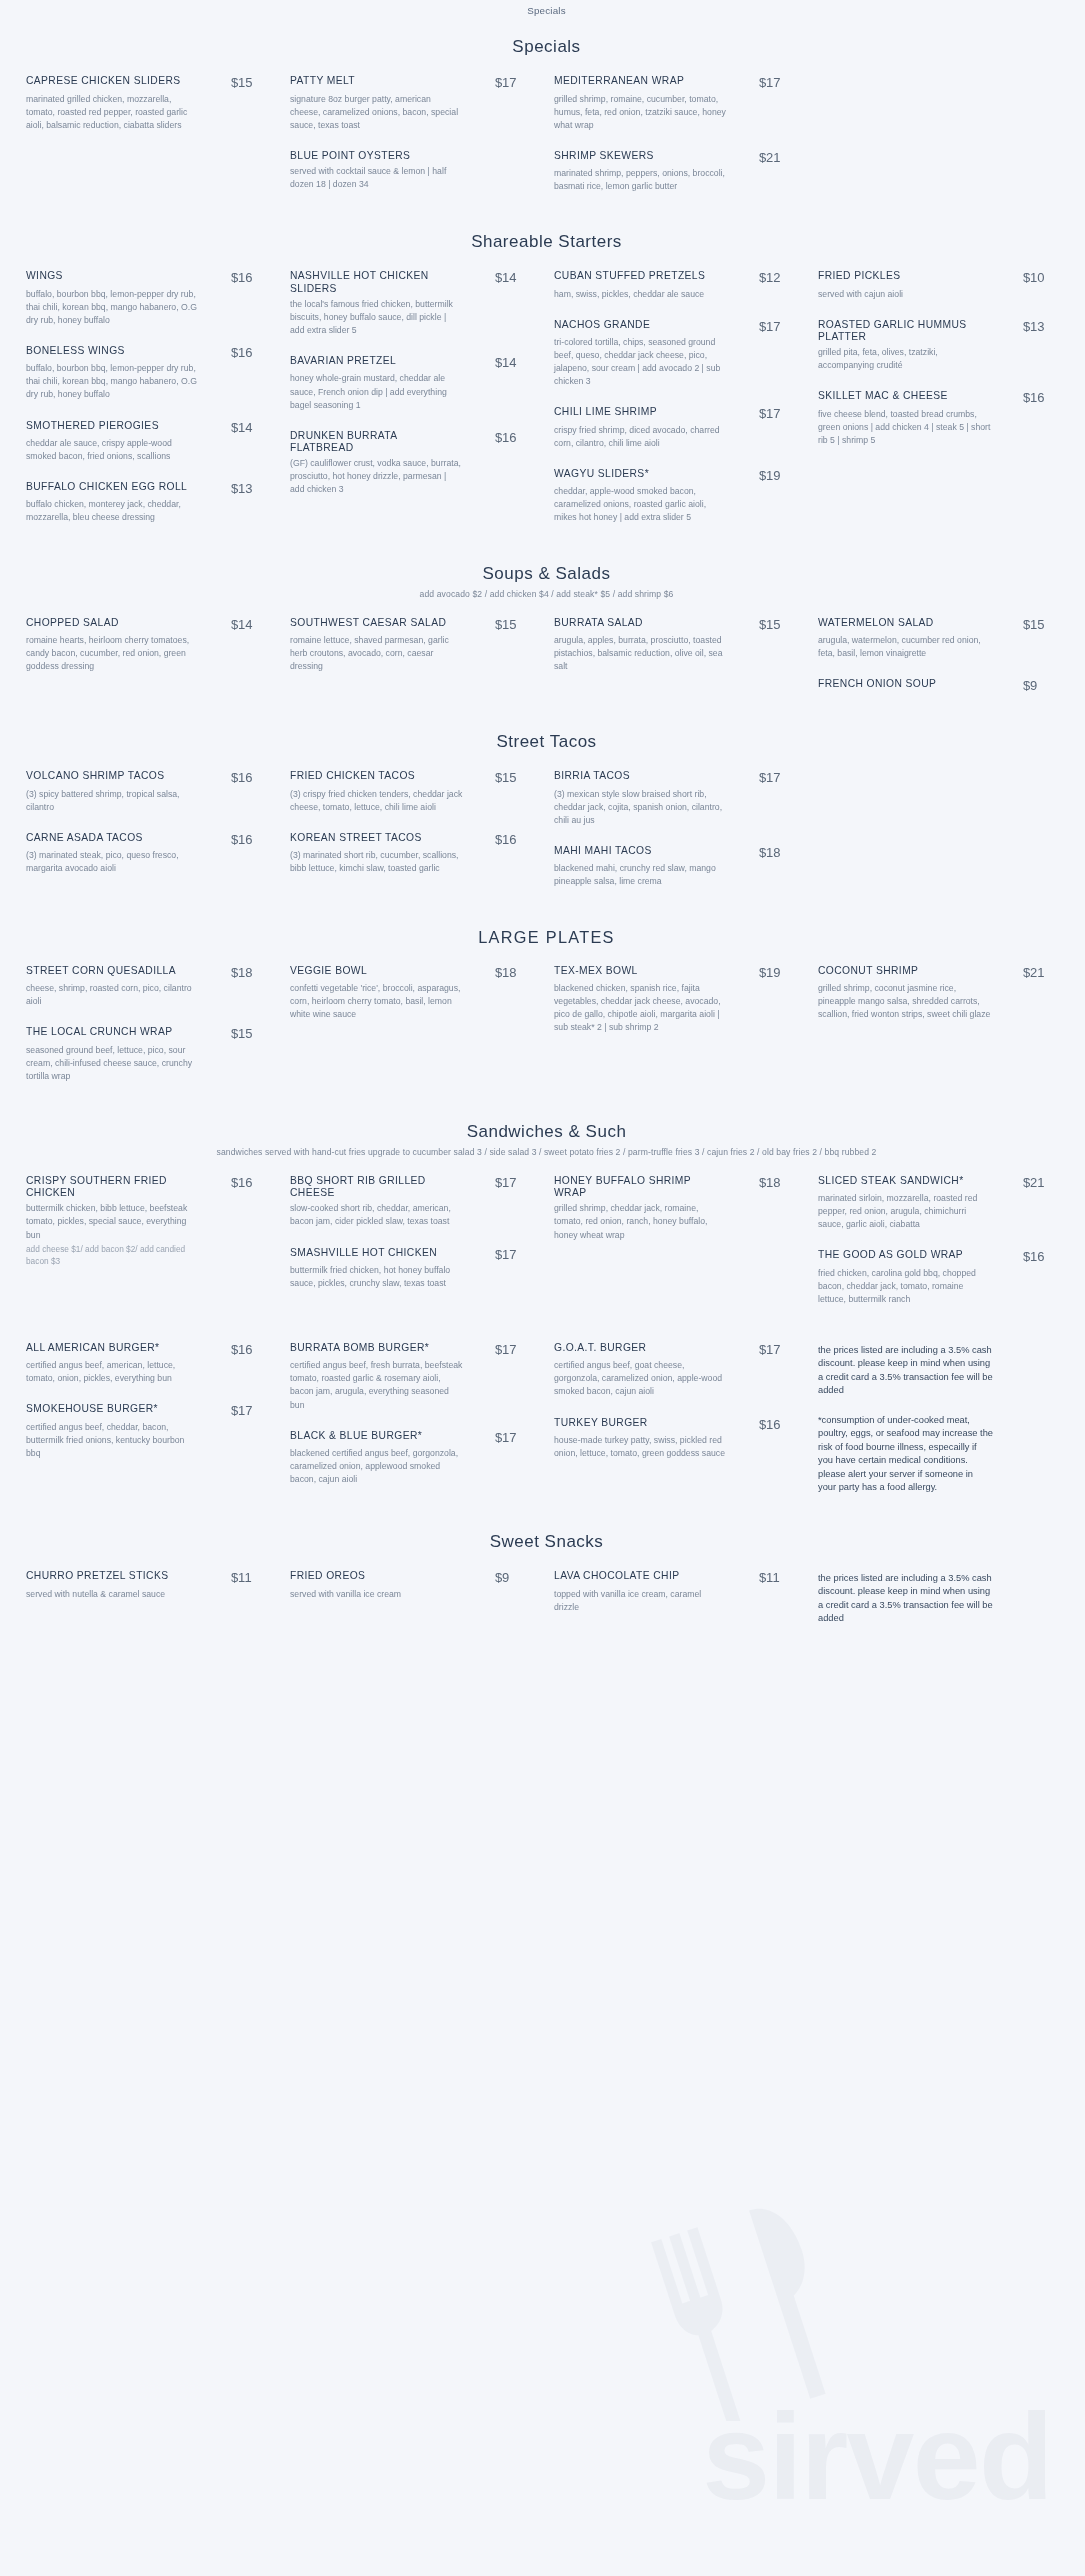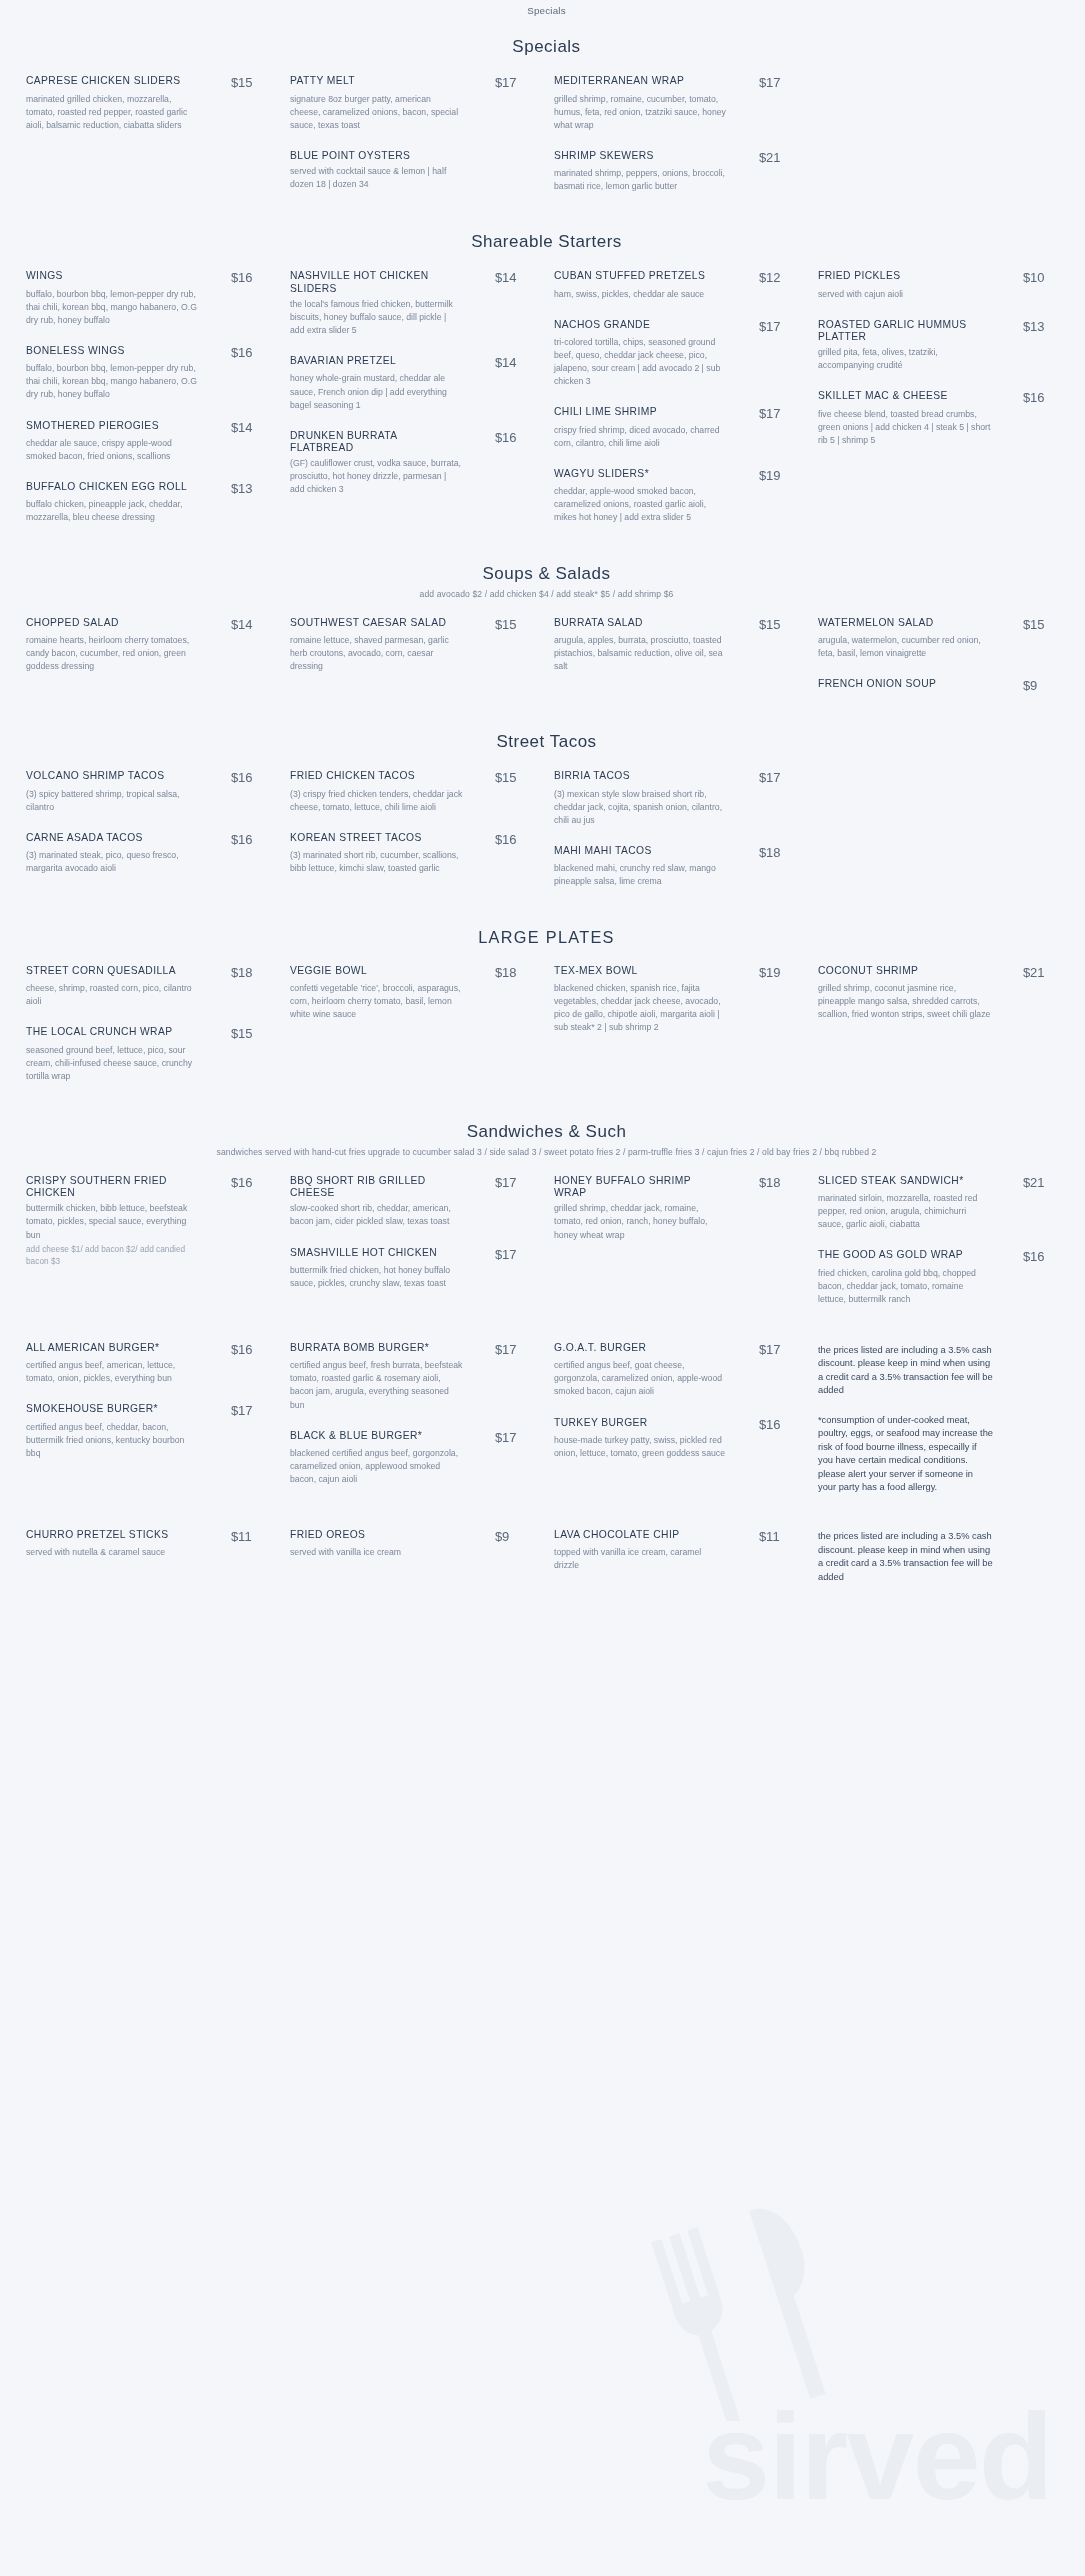--- a/index.html
+++ b/index.html
@@ -209,21 +209,21 @@
                 <div class="item-name">SMOTHERED PIEROGIES</div>
                 <div class="item-price">$14</div>
               </div>
               <div class="item-desc">cheddar ale sauce, crispy apple-wood smoked bacon, fried onions, scallions</div>
             </div>
             <div class="item">
               <div class="item-top">
                 <div class="item-name">BUFFALO CHICKEN EGG ROLL</div>
                 <div class="item-price">$13</div>
               </div>
-              <div class="item-desc">buffalo chicken, pineapple jack, cheddar, mozzarella, bleu cheese dressing</div>
+              <div class="item-desc">buffalo chicken, monterey jack, cheddar, mozzarella, bleu cheese dressing</div>
             </div>
           </div>
           <div class="col">
             <div class="item">
               <div class="item-top">
                 <div class="item-name">NASHVILLE HOT CHICKEN SLIDERS</div>
                 <div class="item-price">$14</div>
               </div>
               <div class="item-desc">the local's famous fried chicken, buttermilk biscuits, honey buffalo sauce, dill pickle | add extra slider 5</div>
             </div>
@@ -564,20 +564,23 @@
           </div>
           <div class="col">
             <div class="notice-block">
               <div class="notice">the prices listed are including a 3.5% cash discount. please keep in mind when using a credit card a 3.5% transaction fee will be added</div>
               <div class="notice">*consumption of under-cooked meat, poultry, eggs, or seafood may increase the risk of food bourne illness, especailly if you have certain medical conditions. please alert your server if someone in your party has a food allergy.</div>
             </div>
           </div>
         </div>
       </div>
       <div class="section">
+        <div class="section-head">
+          <div class="section-title">Sweet Snacks</div>
+        </div>
         <div class="grid">
           <div class="col">
             <div class="item">
               <div class="item-top">
                 <div class="item-name">CHURRO PRETZEL STICKS</div>
                 <div class="item-price">$11</div>
               </div>
               <div class="item-desc">served with nutella &amp; caramel sauce</div>
             </div>
           </div>

